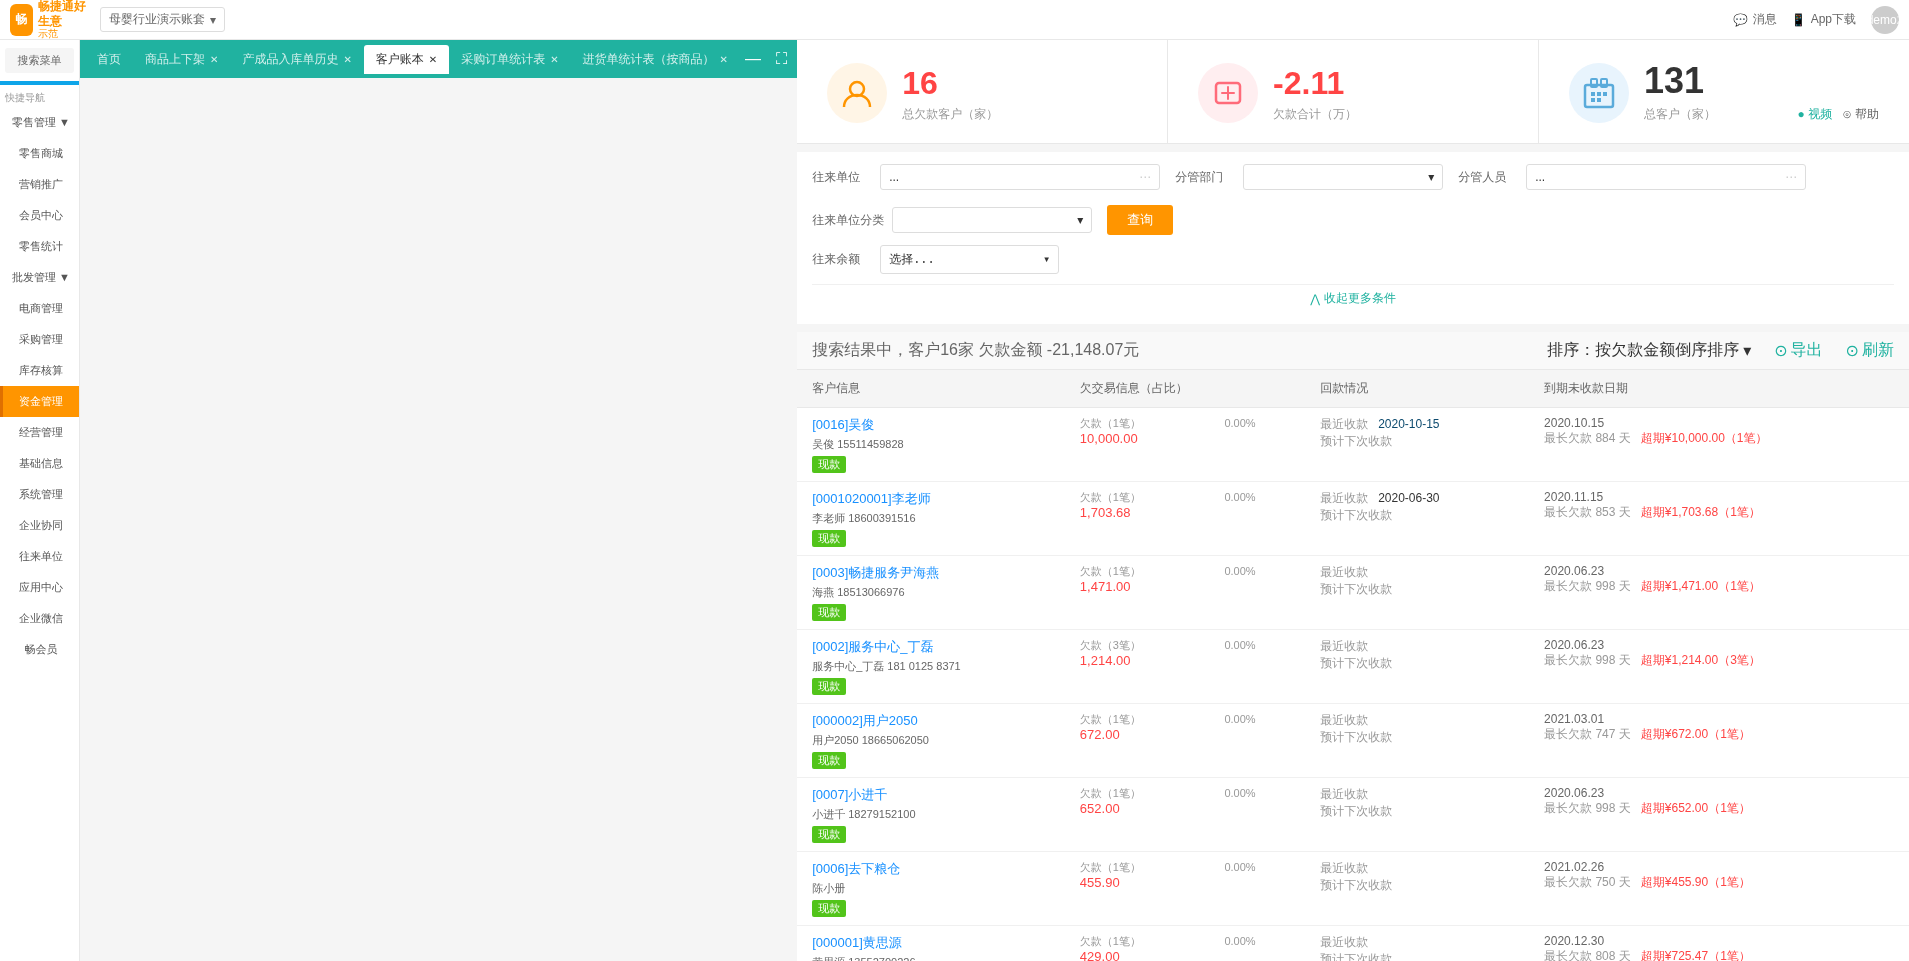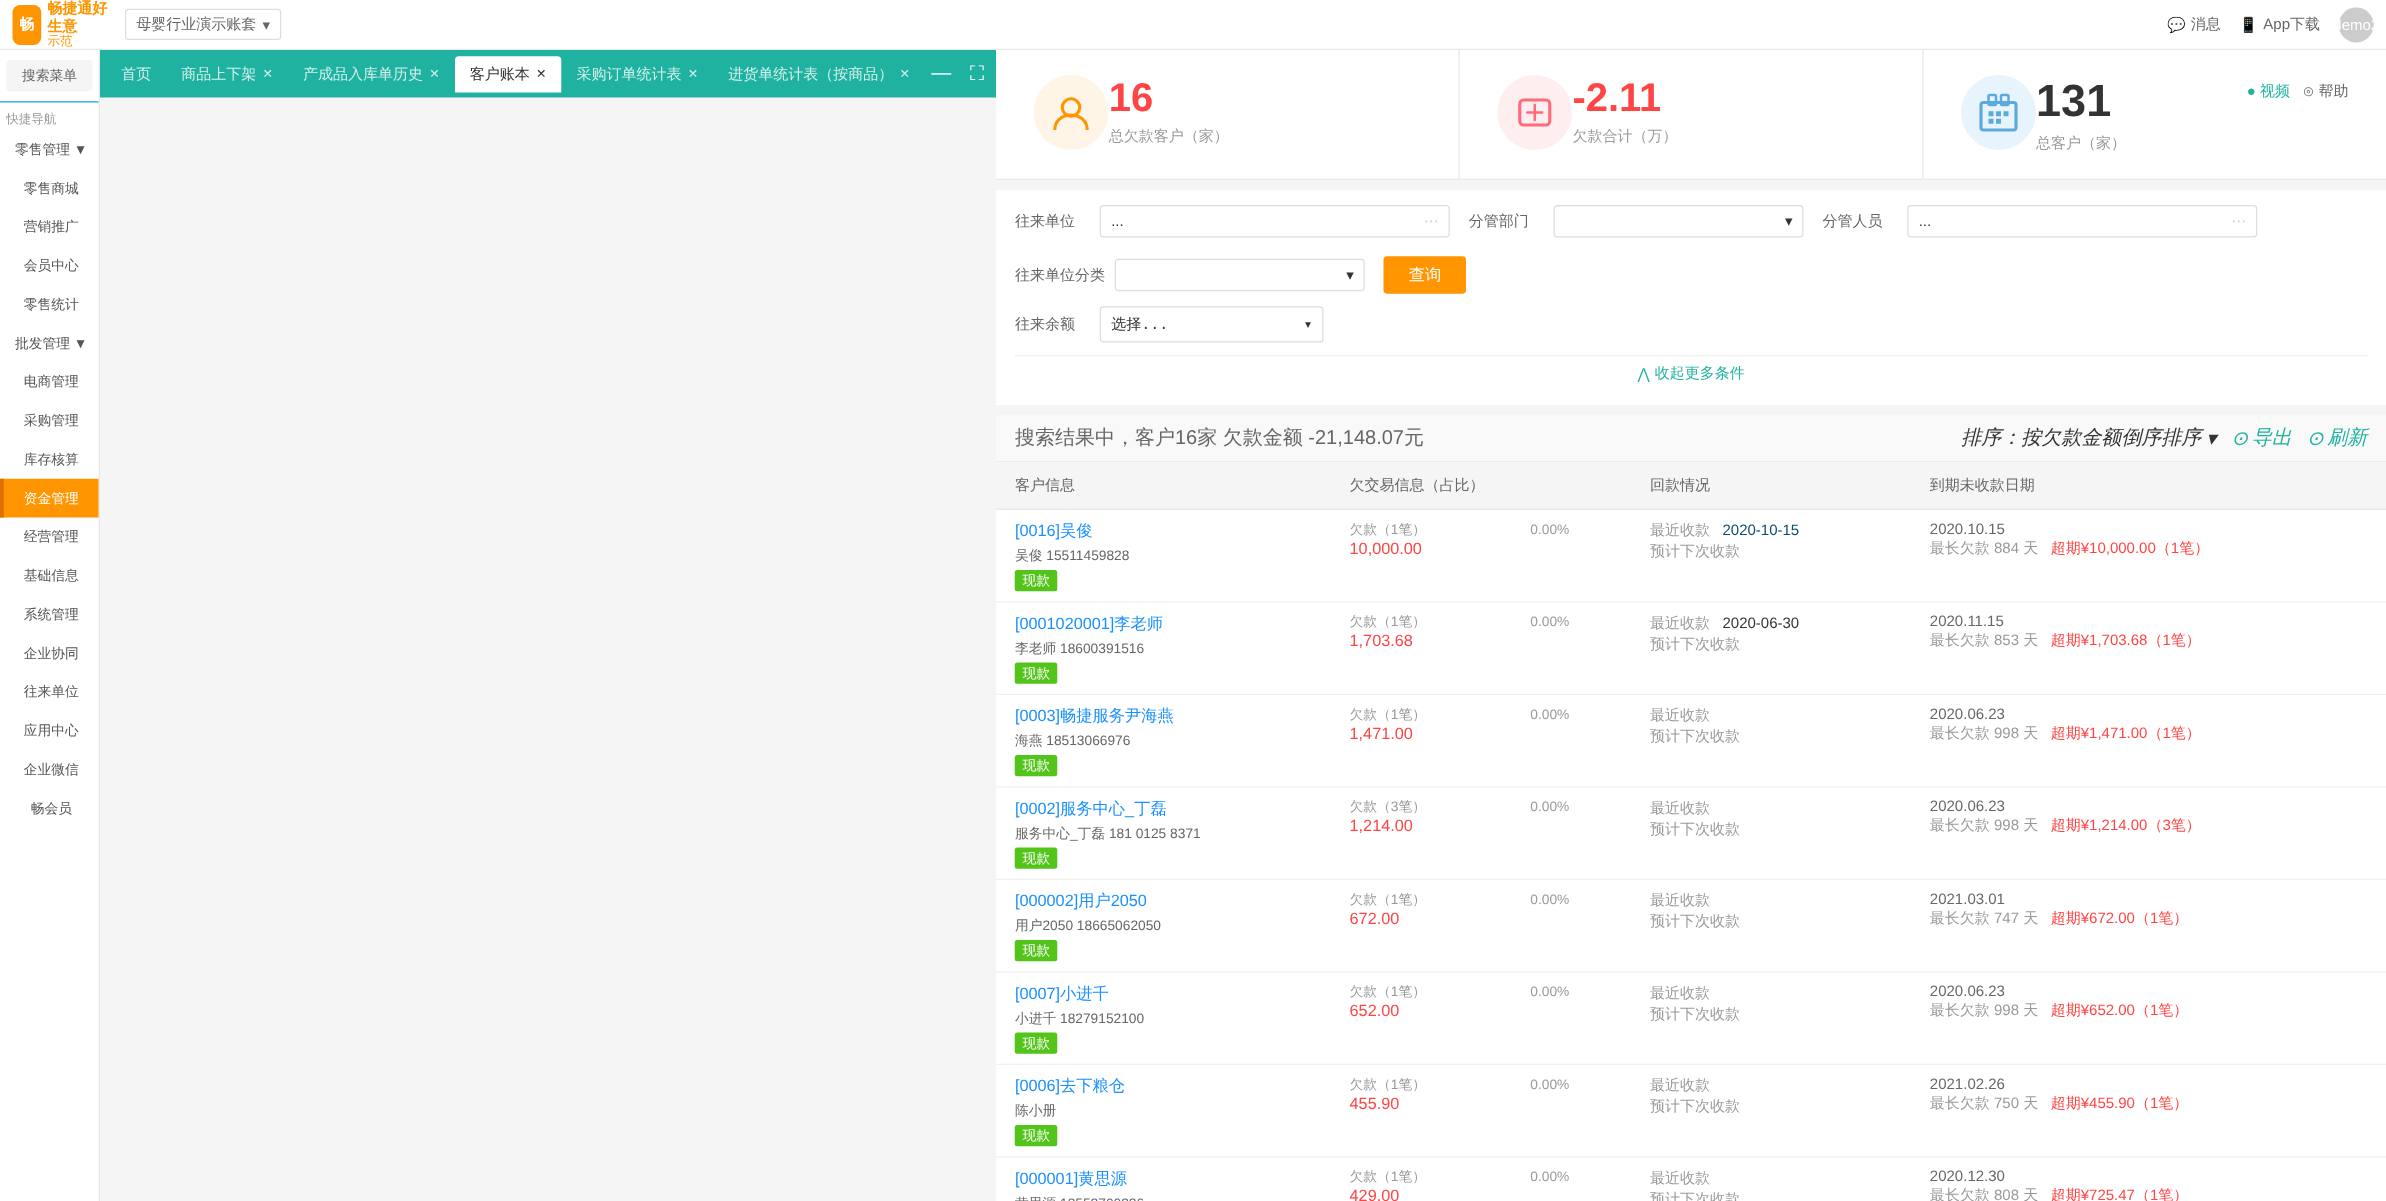--- a/index.html
+++ b/index.html
@@ -12,21 +12,21 @@
     .brand-name { color: #ff9500; font-size: 12px; font-weight: bold; }
     .top-bar-mid { flex: 1; display: flex; align-items: center; padding-left: 10px; }
     .industry-select { border: 1px solid #ddd; padding: 3px 8px; border-radius: 3px; font-size: 12px; color: #666; display: flex; align-items: center; gap: 5px; cursor: pointer; }
     .top-bar-right { display: flex; align-items: center; gap: 15px; }
     .top-right-btn { display: flex; align-items: center; gap: 4px; font-size: 12px; color: #666; cursor: pointer; }
     .avatar { width: 28px; height: 28px; border-radius: 50%; background: #ccc; overflow: hidden; display: flex; align-items: center; justify-content: center; color: #fff; font-size: 12px; }
 
     
     .layout { display: flex; flex: 1; overflow: hidden; }
     .sidebar { width: 80px; background: #fff; border-right: 1px solid #e8e8e8; display: flex; flex-direction: column; overflow-y: auto; }
-    .sidebar-search { padding: 8px 5px; border-bottom: 1px solid #0ea5e9; }
+    .sidebar-search { padding: 8px 5px; border-bottom: 4px solid #0ea5e9; }
     .sidebar-search-btn { width: 100%; background: #f5f5f5; border: none; padding: 5px; border-radius: 3px; font-size: 11px; color: #666; cursor: pointer; text-align: center; }
     .sidebar-nav-label { font-size: 10px; color: #999; padding: 6px 5px 2px; }
     .sidebar-item { padding: 8px 5px; text-align: center; cursor: pointer; font-size: 11px; color: #555; border-left: 3px solid transparent; }
     .sidebar-item.active { background: #ff9500; color: #fff; border-left-color: #e07000; }
 
     
     .main { flex: 1; display: flex; overflow: hidden; }
 
     
     .tabs-bar { background: #20b2a0; display: flex; align-items: center; height: 38px; padding: 0 5px; }
@@ -34,21 +34,21 @@
     .tab.active { background: #fff; color: #333; }
     .tab-close { font-size: 10px; color: inherit; cursor: pointer; }
     .tabs-right { margin-left: auto; display: flex; gap: 5px; }
     .tabs-right-btn { color: #fff; cursor: pointer; font-size: 16px; padding: 2px 5px; }
 
     
     .content { flex: 1; overflow-y: auto; background: #f5f5f5; padding: 0; }
 
     
     .stats-row { display: flex; background: #fff; margin-bottom: 8px; border-bottom: 1px solid #e8e8e8; }
-    .stat-card { flex: 1; display: flex; align-items: flex-start; padding: 20px 30px; border-right: 1px solid #e8e8e8; }
+    .stat-card { flex: 1; display: flex; align-items: flex-end; padding: 20px 30px; border-right: 1px solid #e8e8e8; gap: 15px; }
     .stat-card:last-child { border-right: none; }
     .stat-icon { width: 60px; height: 60px; border-radius: 50%; display: flex; align-items: center; justify-content: center; font-size: 28px; }
     .stat-icon.orange { background: #fff5e6; color: #ff9500; }
     .stat-icon.pink { background: #ffeef0; color: #ff6b7a; }
     .stat-icon.blue { background: #e8f4fd; color: #5aabdb; }
     .stat-info { display: flex; flex-direction: column; }
     .stat-value { font-size: 32px; font-weight: bold; color: #ff4444; }
     .stat-value.normal { color: #333; font-size: 36px; }
     .stat-value.negative { color: #ff4444; }
     .stat-label { font-size: 12px; color: #999; margin-top: 4px; }
@@ -60,21 +60,21 @@
     .filter-item { display: flex; align-items: center; gap: 8px; }
     .filter-label { font-size: 12px; color: #666; white-space: nowrap; min-width: 60px; }
     .filter-input { border: 1px solid #ddd; padding: 5px 8px; border-radius: 3px; font-size: 12px; width: 200px; display: flex; align-items: center; justify-content: space-between; cursor: pointer; }
     .filter-input.wide { width: 280px; }
     .filter-select { border: 1px solid #ddd; padding: 5px 8px; border-radius: 3px; font-size: 12px; width: 200px; display: flex; align-items: center; justify-content: space-between; cursor: pointer; background: #fff; }
     .filter-btn { background: #ff9500; color: #fff; border: none; padding: 6px 20px; border-radius: 3px; cursor: pointer; font-size: 13px; }
     .collapse-btn { text-align: center; color: #20b2a0; font-size: 12px; cursor: pointer; padding: 5px; border-top: 1px solid #f0f0f0; margin-top: 5px; display: flex; align-items: center; justify-content: center; gap: 4px; }
 
     
     .results-bar { background: #f9f9f9; padding: 8px 15px; display: flex; align-items: center; justify-content: space-between; border-bottom: 1px solid #e8e8e8; font-size: 16px; color: #666; }
-    .results-right { display: flex; align-items: flex-start; gap: 12px; font-style: italic; }
+    .results-right { display: flex; align-items: flex-start; gap: 23px; }
     .sort-select { display: flex; align-items: center; gap: 4px; cursor: pointer; color: #333; }
     .action-btn { display: flex; align-items: center; gap: 3px; color: #20b2a0; cursor: pointer; }
 
     
     .data-table { background: #fff; width: 100%; border-collapse: collapse; }
     .data-table thead tr { background: #f5f5f5; }
     .data-table th { padding: 10px 15px; font-size: 12px; color: #666; font-weight: normal; text-align: left; border-bottom: 1px solid #e8e8e8; }
     .data-table td { padding: 8px 15px; border-bottom: 1px solid #f0f0f0; vertical-align: top; font-size: 12px; }
     .customer-name { color: #1890ff; font-size: 13px; font-weight: 500; margin-bottom: 3px; cursor: pointer; }
     .customer-phone { color: #666; font-size: 11px; margin-bottom: 4px; }

